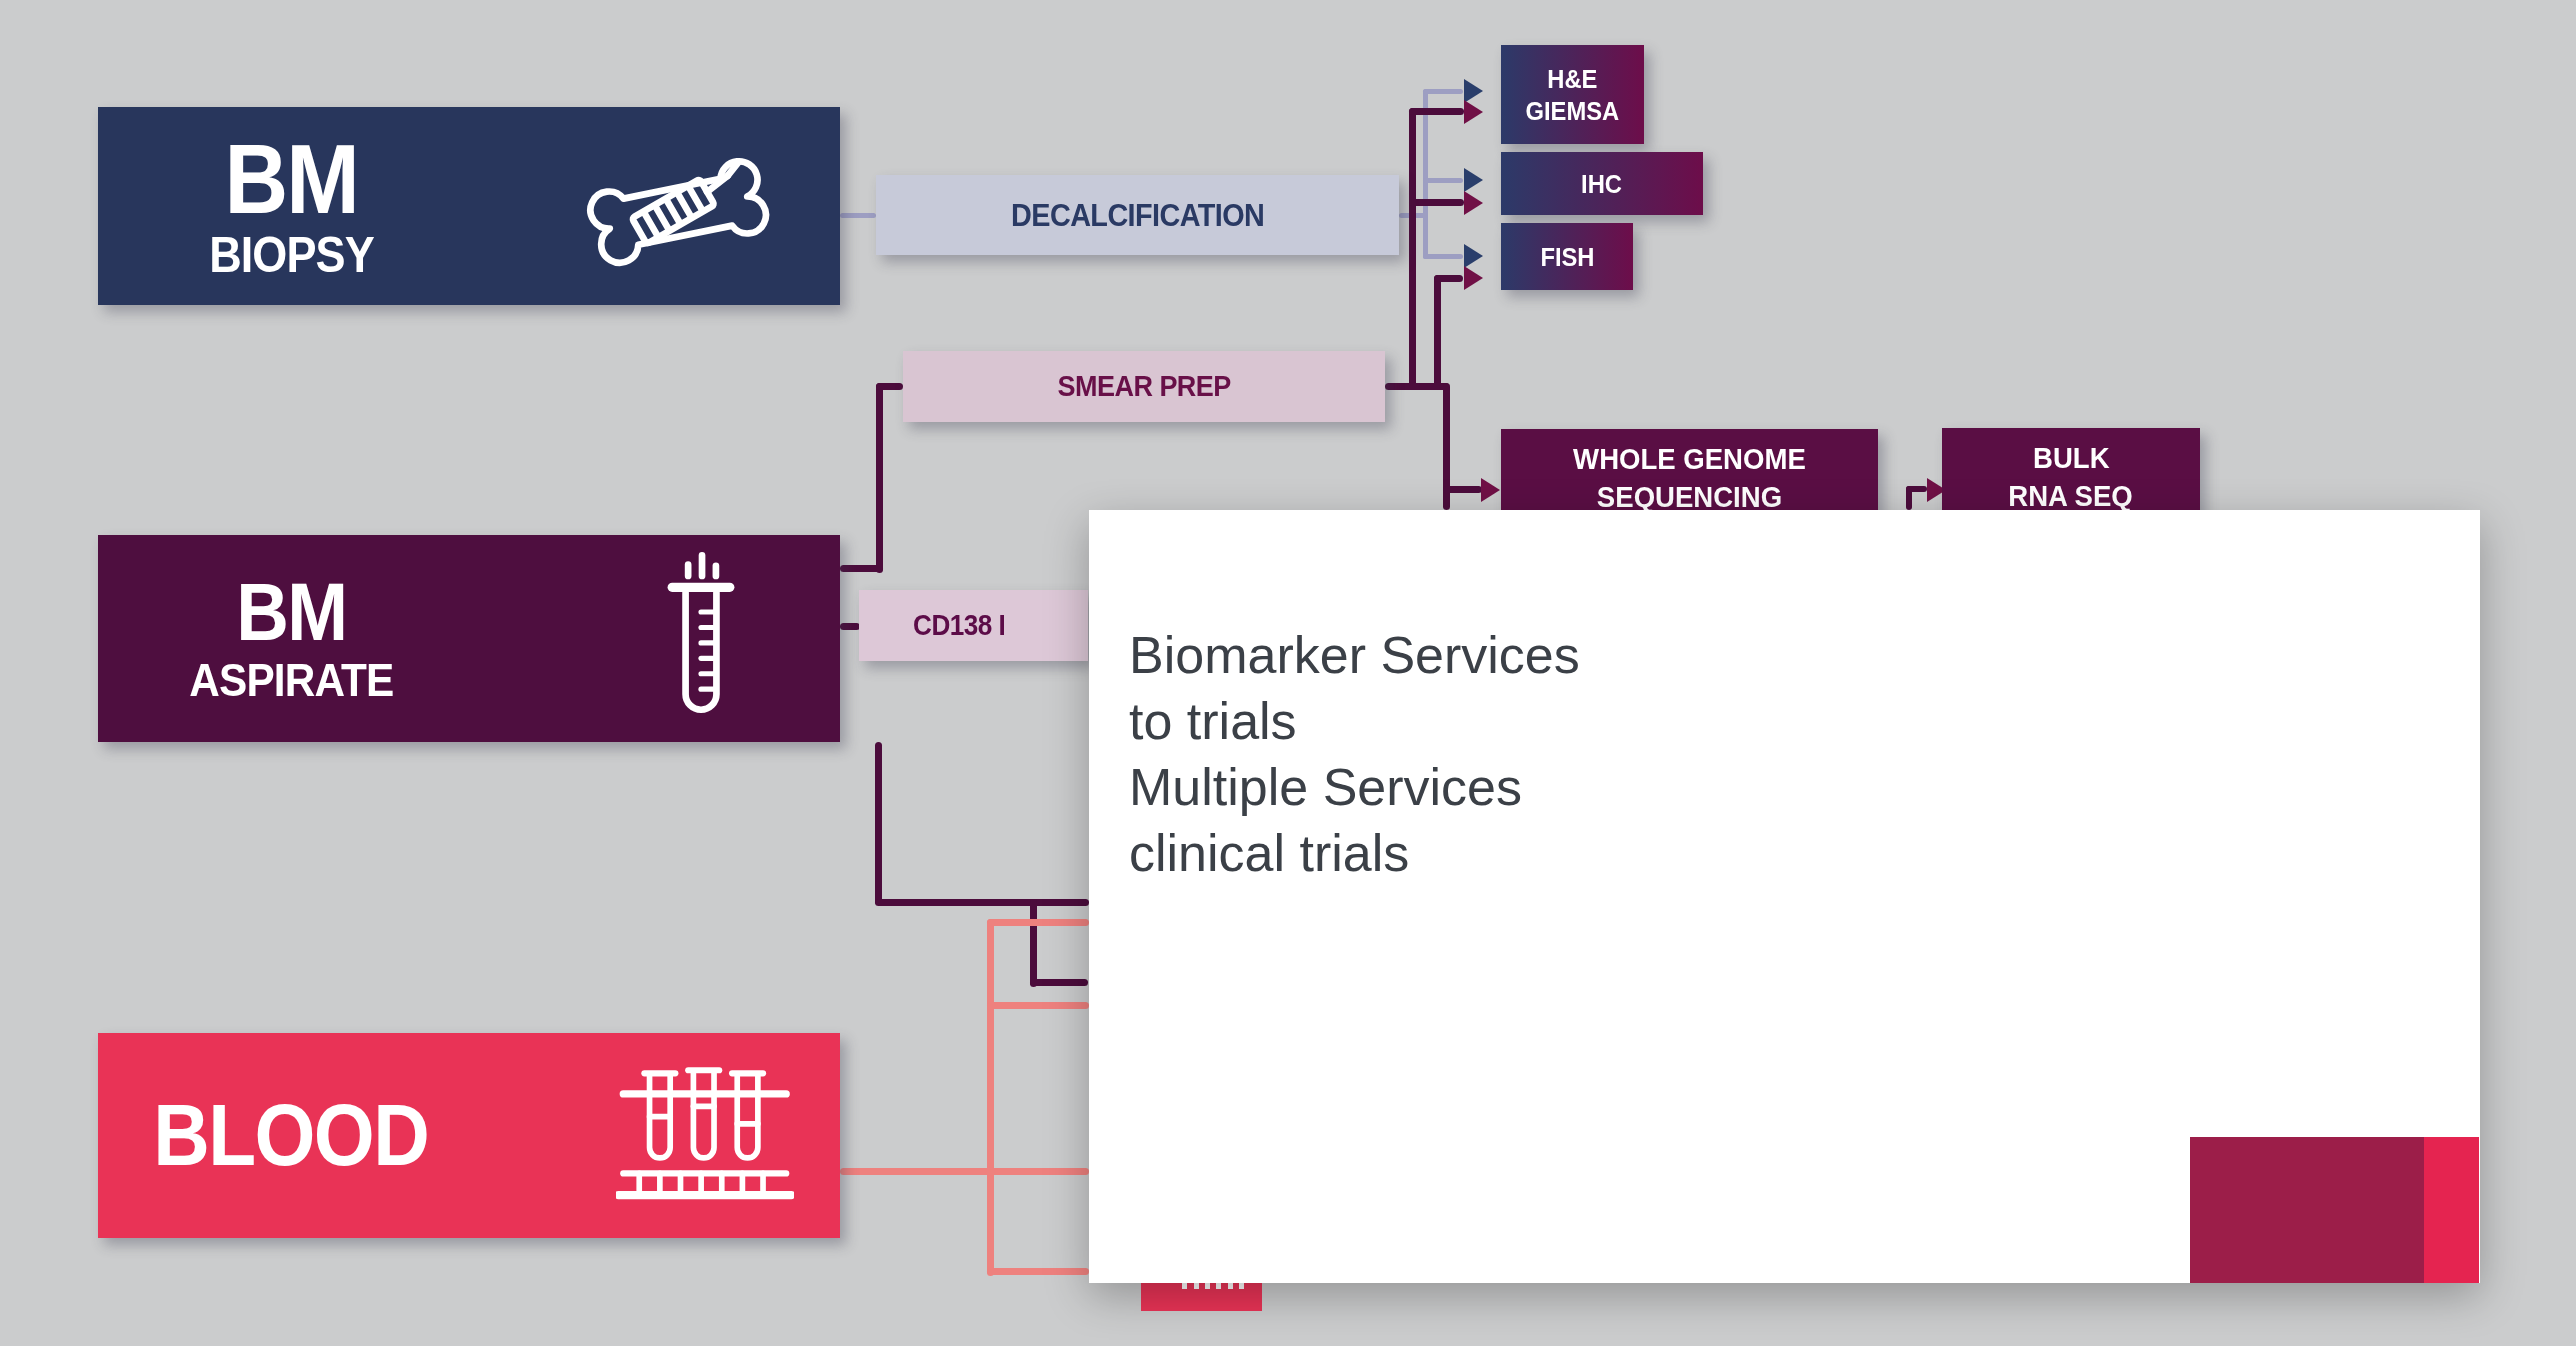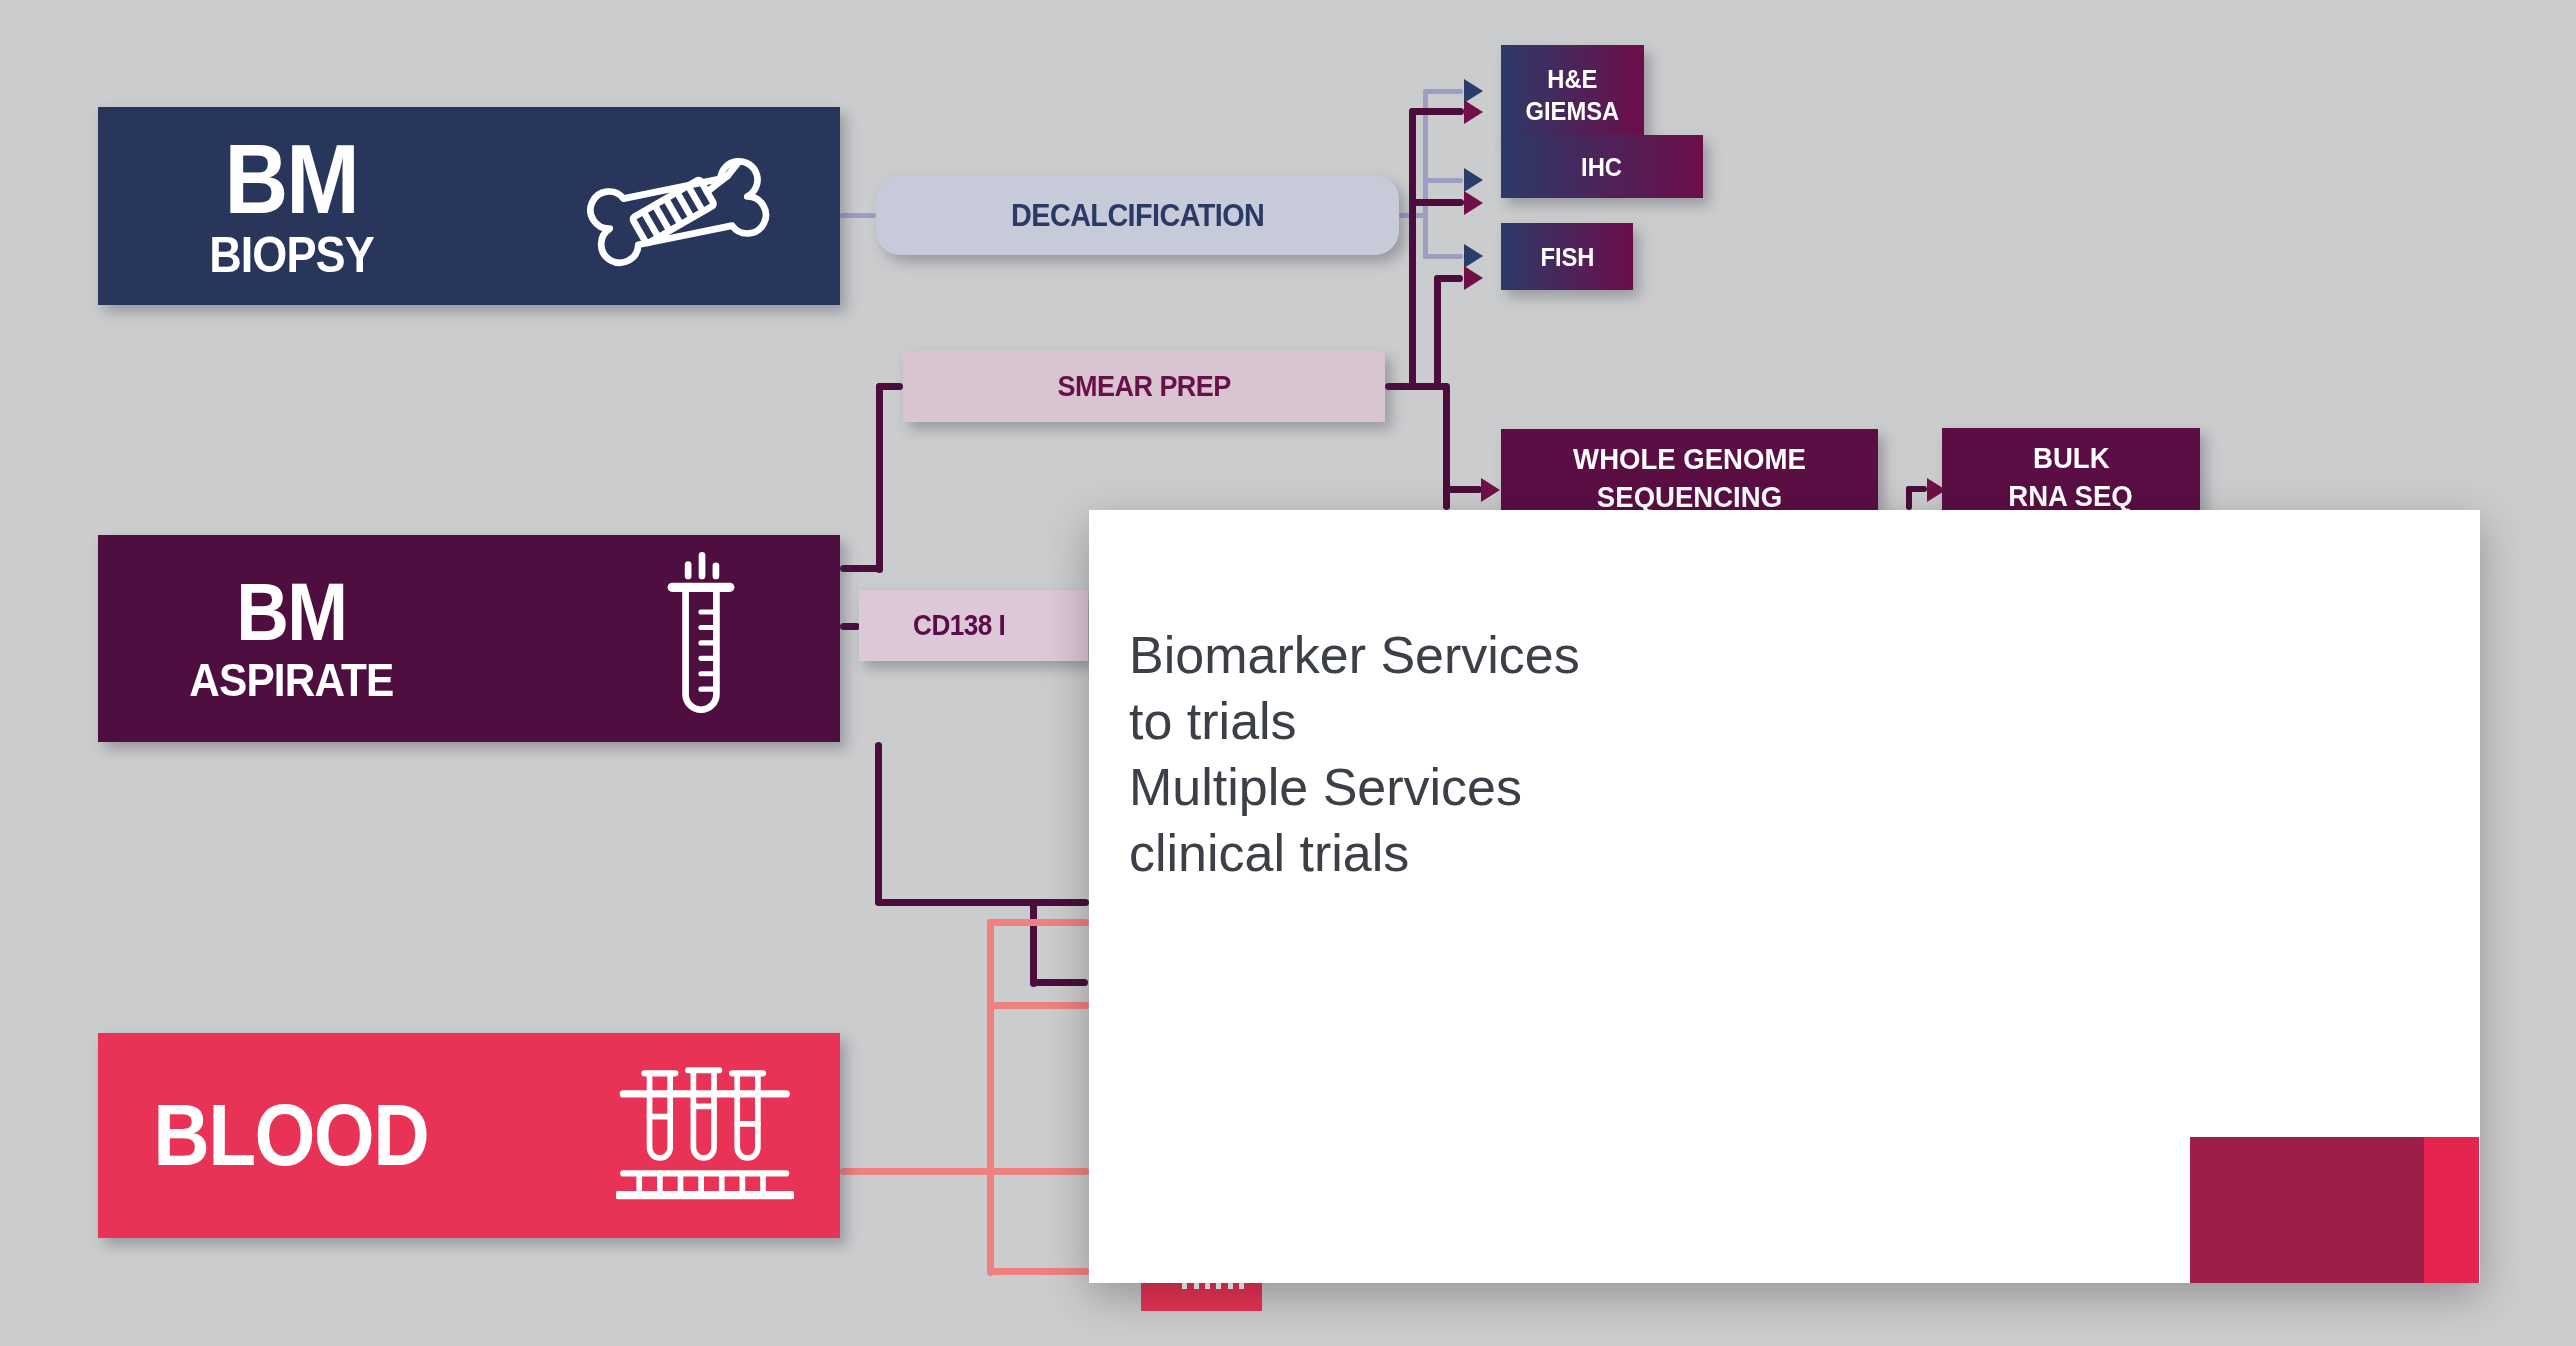--- a/index.html
+++ b/index.html
@@ -162,38 +162,38 @@
         <line x1="125" y1="214" x2="125" y2="248"></line>
         <line x1="165" y1="214" x2="165" y2="248"></line>
         <line x1="205" y1="214" x2="205" y2="248"></line>
         <line x1="245" y1="214" x2="245" y2="248"></line>
         <line x1="285" y1="214" x2="285" y2="248"></line>
         <line x1="4" y1="256" x2="340" y2="256" stroke-width="16"></line>
       </svg>
     </div>
   </div>
 
-  <div class="box z2" style="left:876px;top:175px;width:523px;height:80px;background:var(--decalc-fill);border-radius:24px;">
+  <div class="box z2" style="left:876px;top:175px;width:523px;height:80px;background:var(--decalc-fill);">
     <span class="hvy" style="font-size:32px;color:var(--decalc-text);">DECALCIFICATION</span>
   </div>
 
   <div class="box z2" style="left:903px;top:351px;width:482px;height:71px;background:var(--smear-fill);">
     <span class="hvy" style="font-size:30px;color:var(--smear-text);">SMEAR PREP</span>
   </div>
 
   <div class="box z2" style="left:859px;top:590px;width:229px;height:71px;background:var(--cd-fill);align-items:flex-start;padding-left:49px;box-sizing:border-box;">
     <span class="hvy" style="font-size:29px;color:var(--cd-text);">CD138 I</span>
   </div>
 
   <div class="box grad z2" style="left:1501px;top:45px;width:143px;height:99px;align-items:center;">
     <span class="assay-line">H&amp;E</span>
     <span class="assay-line">GIEMSA</span>
   </div>
 
-  <div class="box grad z2" style="left:1501px;top:135px;width:202px;height:63px;">
+  <div class="box grad z2" style="left:1501px;top:152px;width:202px;height:63px;">
     <span class="assay-line">IHC</span>
   </div>
 
   <div class="box grad z2" style="left:1501px;top:223px;width:132px;height:67px;">
     <span class="assay-line">FISH</span>
   </div>
 
   <div class="box solid z2" style="left:1501px;top:429px;width:377px;height:98px;justify-content:center;">
     <span class="wgs-line">WHOLE GENOME</span>
     <span class="wgs-line">SEQUENCING</span>

